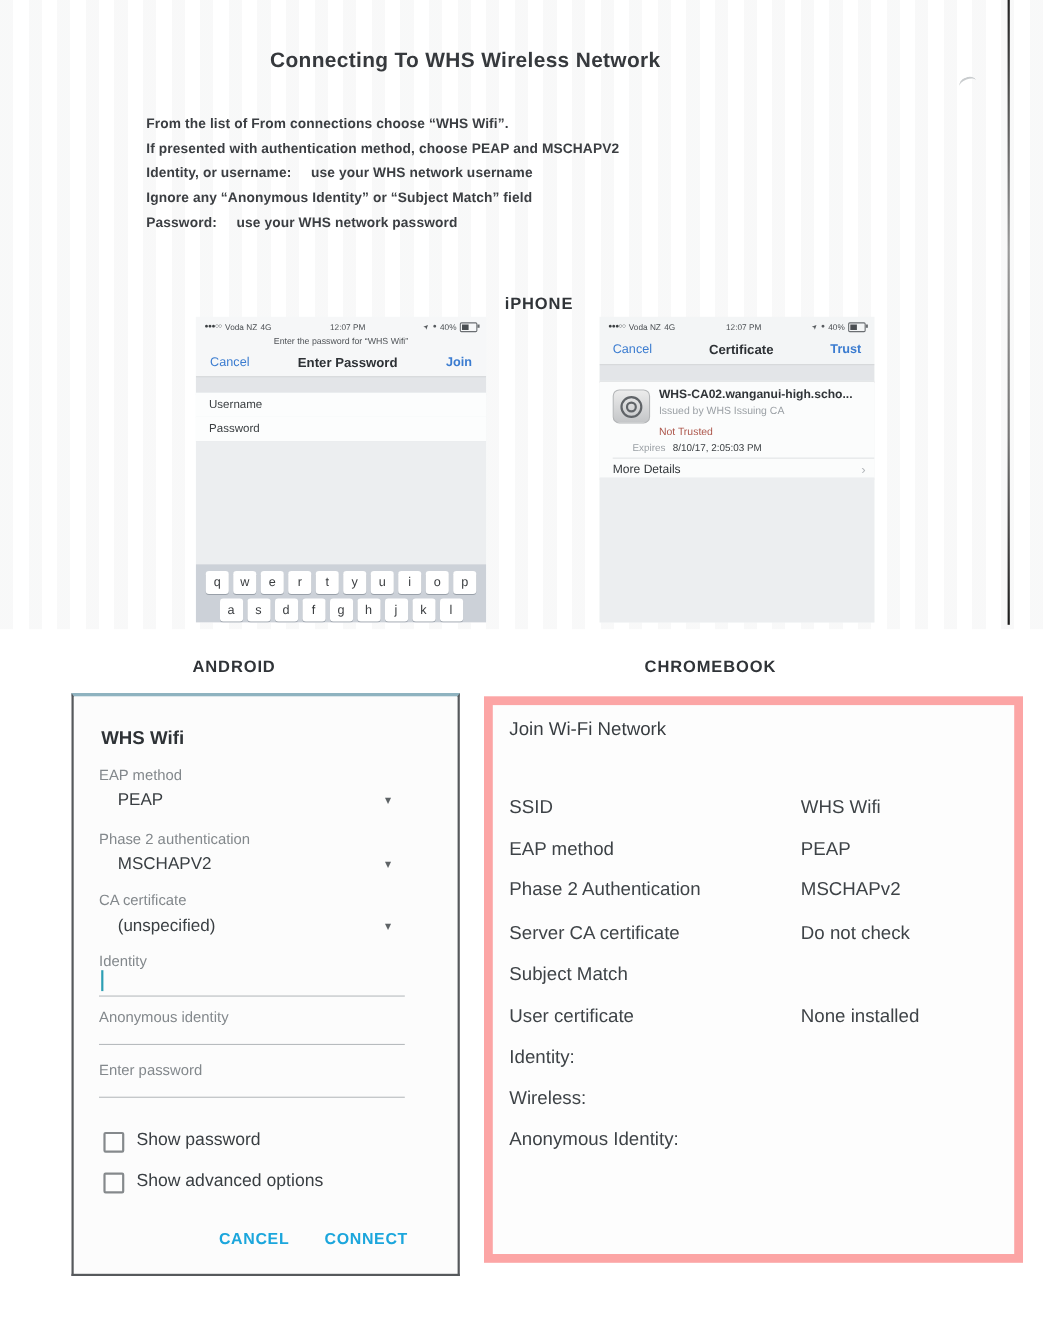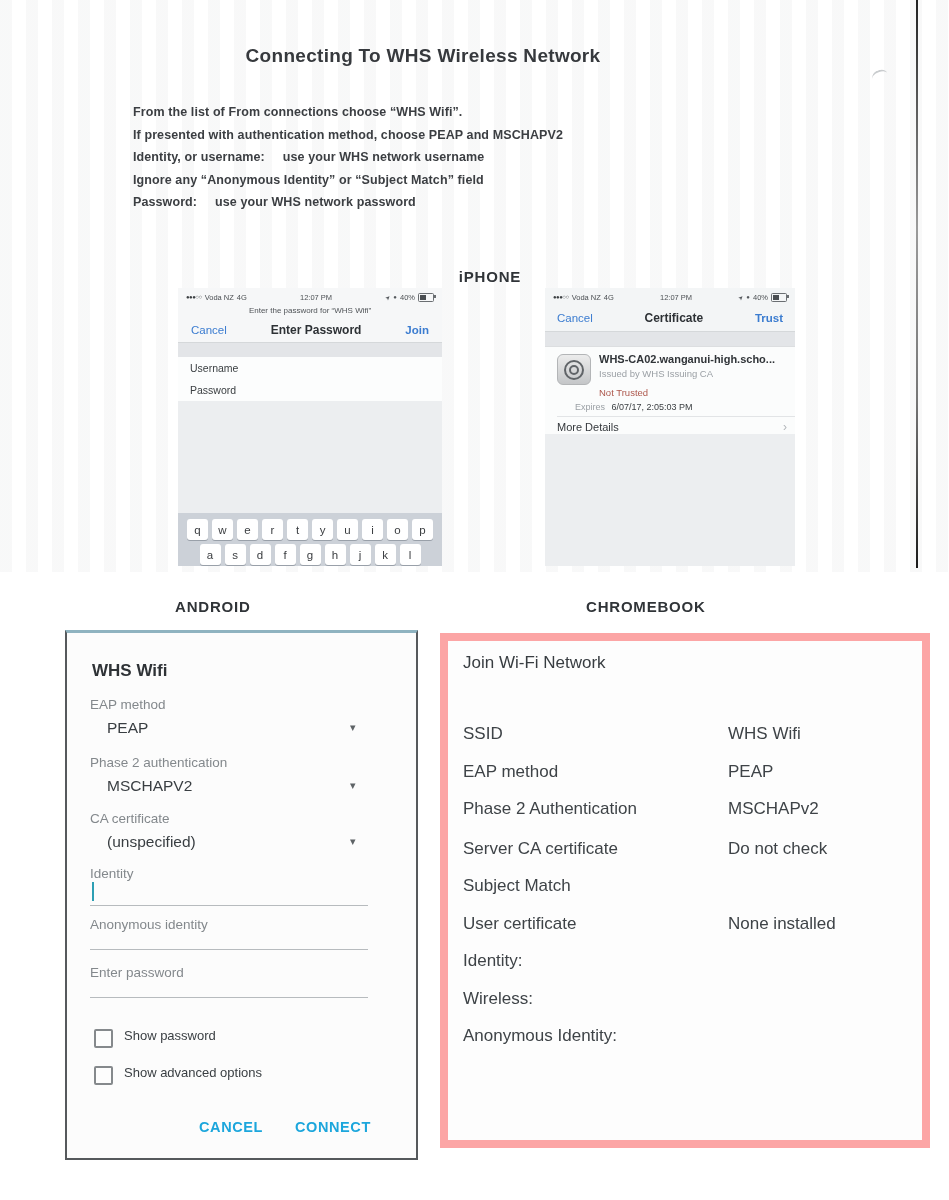--- a/index.html
+++ b/index.html
@@ -77,21 +77,21 @@
     border:2px solid #56595c;border-top:3px solid #8fb3c0;box-sizing:border-box;}
   #ad-title{position:absolute;left:25px;top:28px;font-size:17px;font-weight:bold;color:#2e3236;}
   .ad-group{position:absolute;left:0;width:100%;}
   .ad-label{position:absolute;left:23px;top:0;font-size:13.5px;color:#83888c;}
   .ad-value{position:absolute;left:40px;top:22px;font-size:15.5px;color:#393e42;}
   .ad-caret{position:absolute;left:283px;top:24px;font-size:11px;color:#5e6366;}
   .ad-underline{position:absolute;left:23px;width:278px;height:1px;background:#b7bbbe;}
   #ad-cursor{position:absolute;left:25px;top:249px;width:2px;height:19px;background:#2d9fb4;}
   .ad-input-label{position:absolute;left:23px;font-size:13.5px;color:#83888c;}
   .ad-check{position:absolute;left:27px;width:15px;height:15px;border:2px solid #85898c;border-radius:2px;background:#fdfdfd;}
-  .ad-checklabel{position:absolute;left:57px;font-size:13px;color:#393e42;}
+  .ad-checklabel{position:absolute;left:57px;font-size:16px;color:#393e42;}
   .ad-btn{position:absolute;font-size:14.5px;font-weight:bold;color:#1ca6dc;letter-spacing:.6px;}
   
   #chromebook-label{left:586px;top:598px;}
   #chromebook-dialog{left:440px;top:633px;width:490px;height:515px;background:#fdfdfd;
     border:8px solid #fca5a5;box-sizing:border-box;}
   #cb-title{position:absolute;left:15px;top:12px;font-size:17px;color:#383d41;}
   .cb-row{position:absolute;left:0;width:100%;height:24px;font-size:17px;color:#3e4347;}
   .cb-label{position:absolute;left:15px;}
   .cb-value{position:absolute;left:280px;}
 </style>
@@ -192,21 +192,21 @@
       <span class="side blue" style="font-weight:bold;">Trust</span>
     </div>
     <div class="grayband" id="pc-band"></div>
     <div id="cert-cell">
       <div id="cert-icon"></div>
       <div id="cert-name">WHS-CA02.wanganui-high.scho...</div>
       <div id="cert-issued">Issued by WHS Issuing CA</div>
       <div id="cert-status">Not Trusted</div>
       <div id="cert-expires">
         <span class="lab">Expires</span>
-        <span>6/07/17, 2:05:03 PM</span>
+        <span>8/10/17, 2:05:03 PM</span>
       </div>
       <div id="cert-divider"></div>
       <div id="more-details">
         <span>More Details</span>
         <span class="chev">›</span>
       </div>
     </div>
     <div id="pc-grayrest"></div>
   </div>
 

